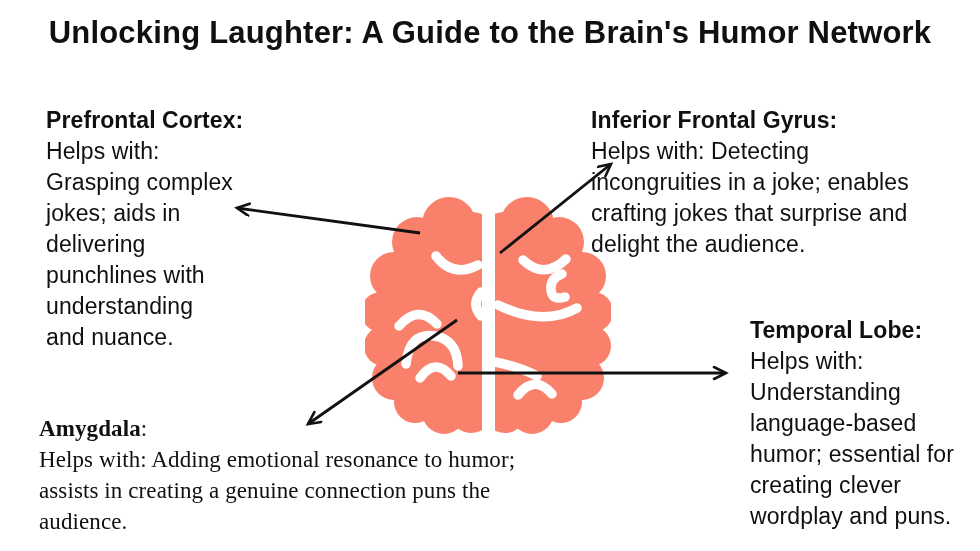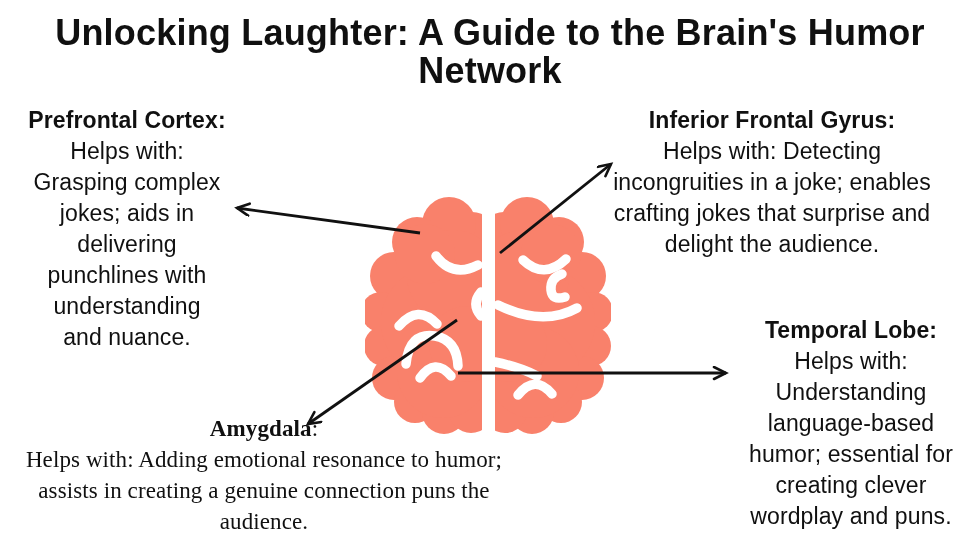--- a/index.html
+++ b/index.html
@@ -8,31 +8,32 @@
     position: relative;
     background: #ffffff;
     overflow: hidden;
     font-family: "Liberation Sans", "DejaVu Sans", sans-serif;
     color: #101010;
   }
   .page-title {
     position: absolute;
     left: 0; top: 14px; width: 980px;
     text-align: center;
-    font-size: 36px;
+    font-size: 31px;
     font-weight: 700;
     line-height: 38px;
     letter-spacing: 0.2px;
   }
   .label-block {
     position: absolute;
-    text-align: center;
+    text-align: left;
     font-size: 23px;
     line-height: 31px;
     letter-spacing: 0.1px;
+    margin-left: 39px;
   }
   .label-block .sec-title { font-weight: 700; }
   .label-block .sec-body  { white-space: pre-line; font-weight: 400; }
   .sec-title .colon-regular { font-weight: 400; }
 
   #block-prefrontal { left: 7px;   top: 105px; width: 240px; }
   #block-ifg        { left: 552px; top: 105px; width: 440px; }
   #block-temporal   { left: 711px; top: 315px; width: 280px; }
   #block-amygdala   { left: 0px;   top: 413px; width: 528px; font-family: Liberation Serif, serif; }
 

